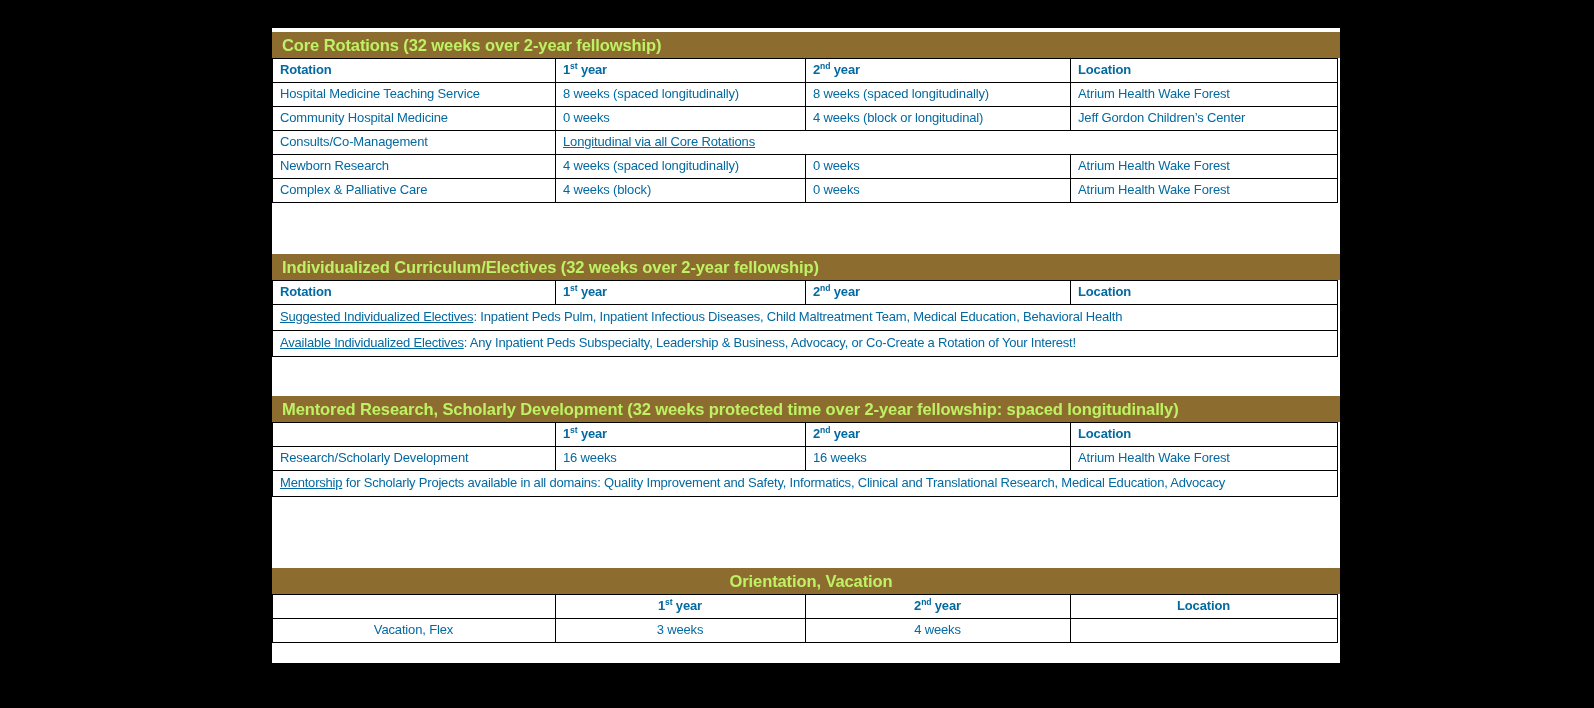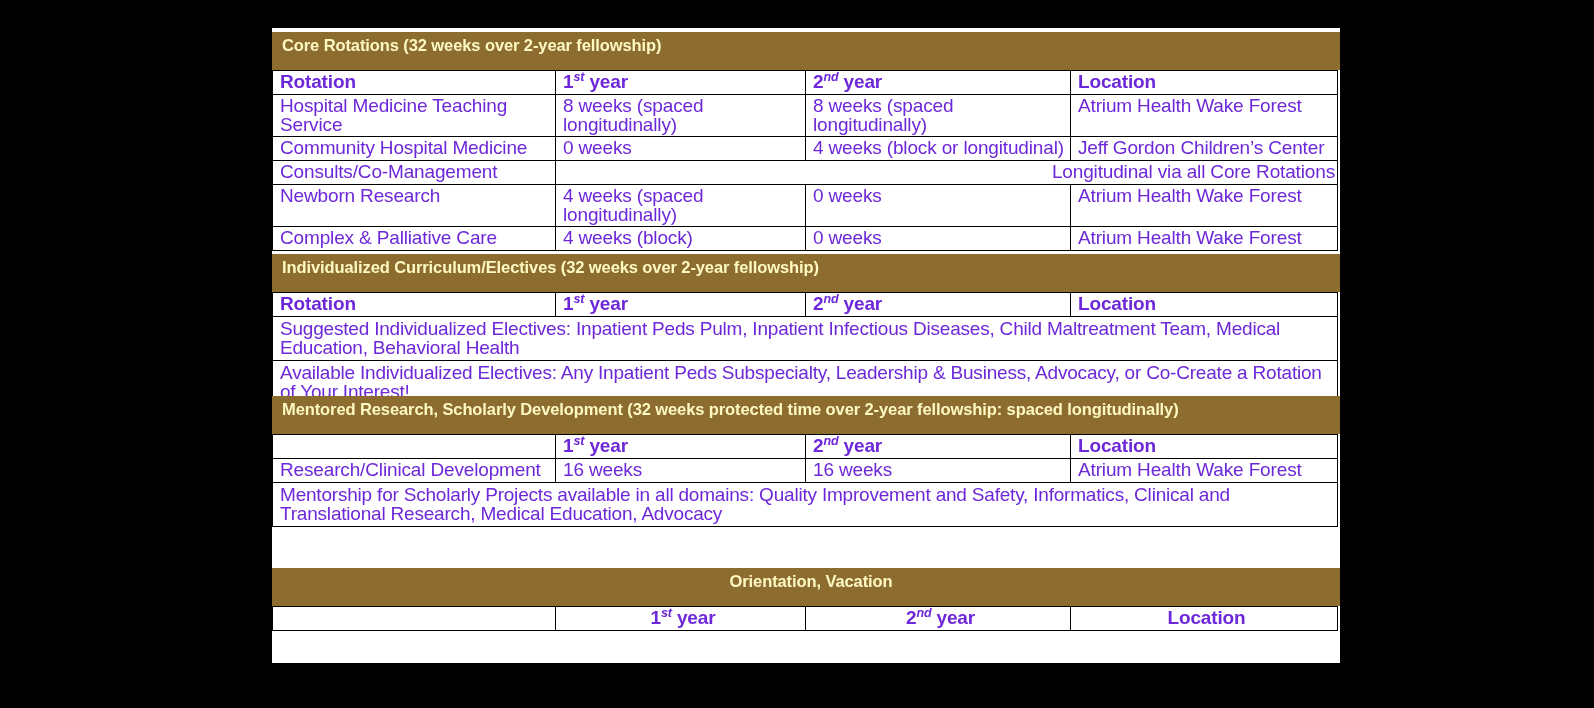--- a/index.html
+++ b/index.html
@@ -26,69 +26,69 @@
 
   .section {
     position: absolute;
     left: 0;
     width: 1068px;
   }
 
   
   .band {
     background: #8C6D2F;
-    height: 38px;
+    height: 26px;
     line-height: 26px;
     padding: 0 0 0 10px;
     box-sizing: border-box;
     font-size: 16.5px;
     font-weight: bold;
-    color: #fef9c3;
+    color: #bef264;
     letter-spacing: -0.1px;
     white-space: nowrap;
     overflow: hidden;
   }
 
   
   table.grid {
     border-collapse: collapse;
     table-layout: fixed;
     width: 1065px;
     margin: 0;
     border-top: 1.6px solid #000;
   }
   table.grid td {
     border-left: 1.3px solid #000;
     border-right: 1.3px solid #000;
     border-bottom: 1.6px solid #000;
-    padding: 1px 2px 2px 7px;
-    font-size: 19px;
+    padding: 1px 8px 2px 7px;
+    font-size: 13px;
     line-height: 19px;
-    color: #6d28d9;
+    color: #0369a1;
     vertical-align: top;
     height: 20px;
     letter-spacing: -0.15px;
   }
   table.grid td.hdr {
     font-weight: bold;
   }
   table.grid td.ctr {
-    text-align: right;
+    text-align: left;
+    text-decoration: underline;
   }
   table.grid td.note {
     padding-top: 2px;
     padding-bottom: 3px;
     letter-spacing: -0.2px;
   }
-  .u { }
+  .u { text-decoration: underline; }
   sup {
     font-size: 0.66em;
     vertical-align: super;
     line-height: 0;
-    font-style: italic;
   }
 
   
   col.c1 { width: 283px; }
   col.c2 { width: 250px; }
   col.c3 { width: 265px; }
   col.c4 { width: 267px; }
 </style>
 </head>
 <body>
@@ -179,21 +179,21 @@
           <col class="c4">
         </colgroup>
       <tbody>
         <tr>
           <td class="hdr"></td>
           <td class="hdr">1<sup>st</sup> year</td>
           <td class="hdr">2<sup>nd</sup> year</td>
           <td class="hdr">Location</td>
         </tr>
         <tr>
-          <td>Research/Clinical Development</td>
+          <td>Research/Scholarly Development</td>
           <td>16 weeks</td>
           <td>16 weeks</td>
           <td>Atrium Health Wake Forest</td>
         </tr>
         <tr>
           <td class="note" colspan="4"><span class="u">Mentorship</span><span> for Scholarly Projects available in all domains: Quality Improvement and Safety, Informatics, Clinical and Translational Research, Medical Education, Advocacy</span></td>
         </tr>
       </tbody>
     </table>
   </div>
@@ -207,17 +207,23 @@
           <col class="c3">
           <col class="c4">
         </colgroup>
       <tbody>
         <tr>
           <td class="hdr"></td>
           <td class="hdr">1<sup>st</sup> year</td>
           <td class="hdr">2<sup>nd</sup> year</td>
           <td class="hdr">Location</td>
         </tr>
+        <tr>
+          <td>Vacation, Flex</td>
+          <td>3 weeks</td>
+          <td>4 weeks</td>
+          <td></td>
+        </tr>
       </tbody>
     </table>
   </div>
 
 </div>
 
 </body></html>

